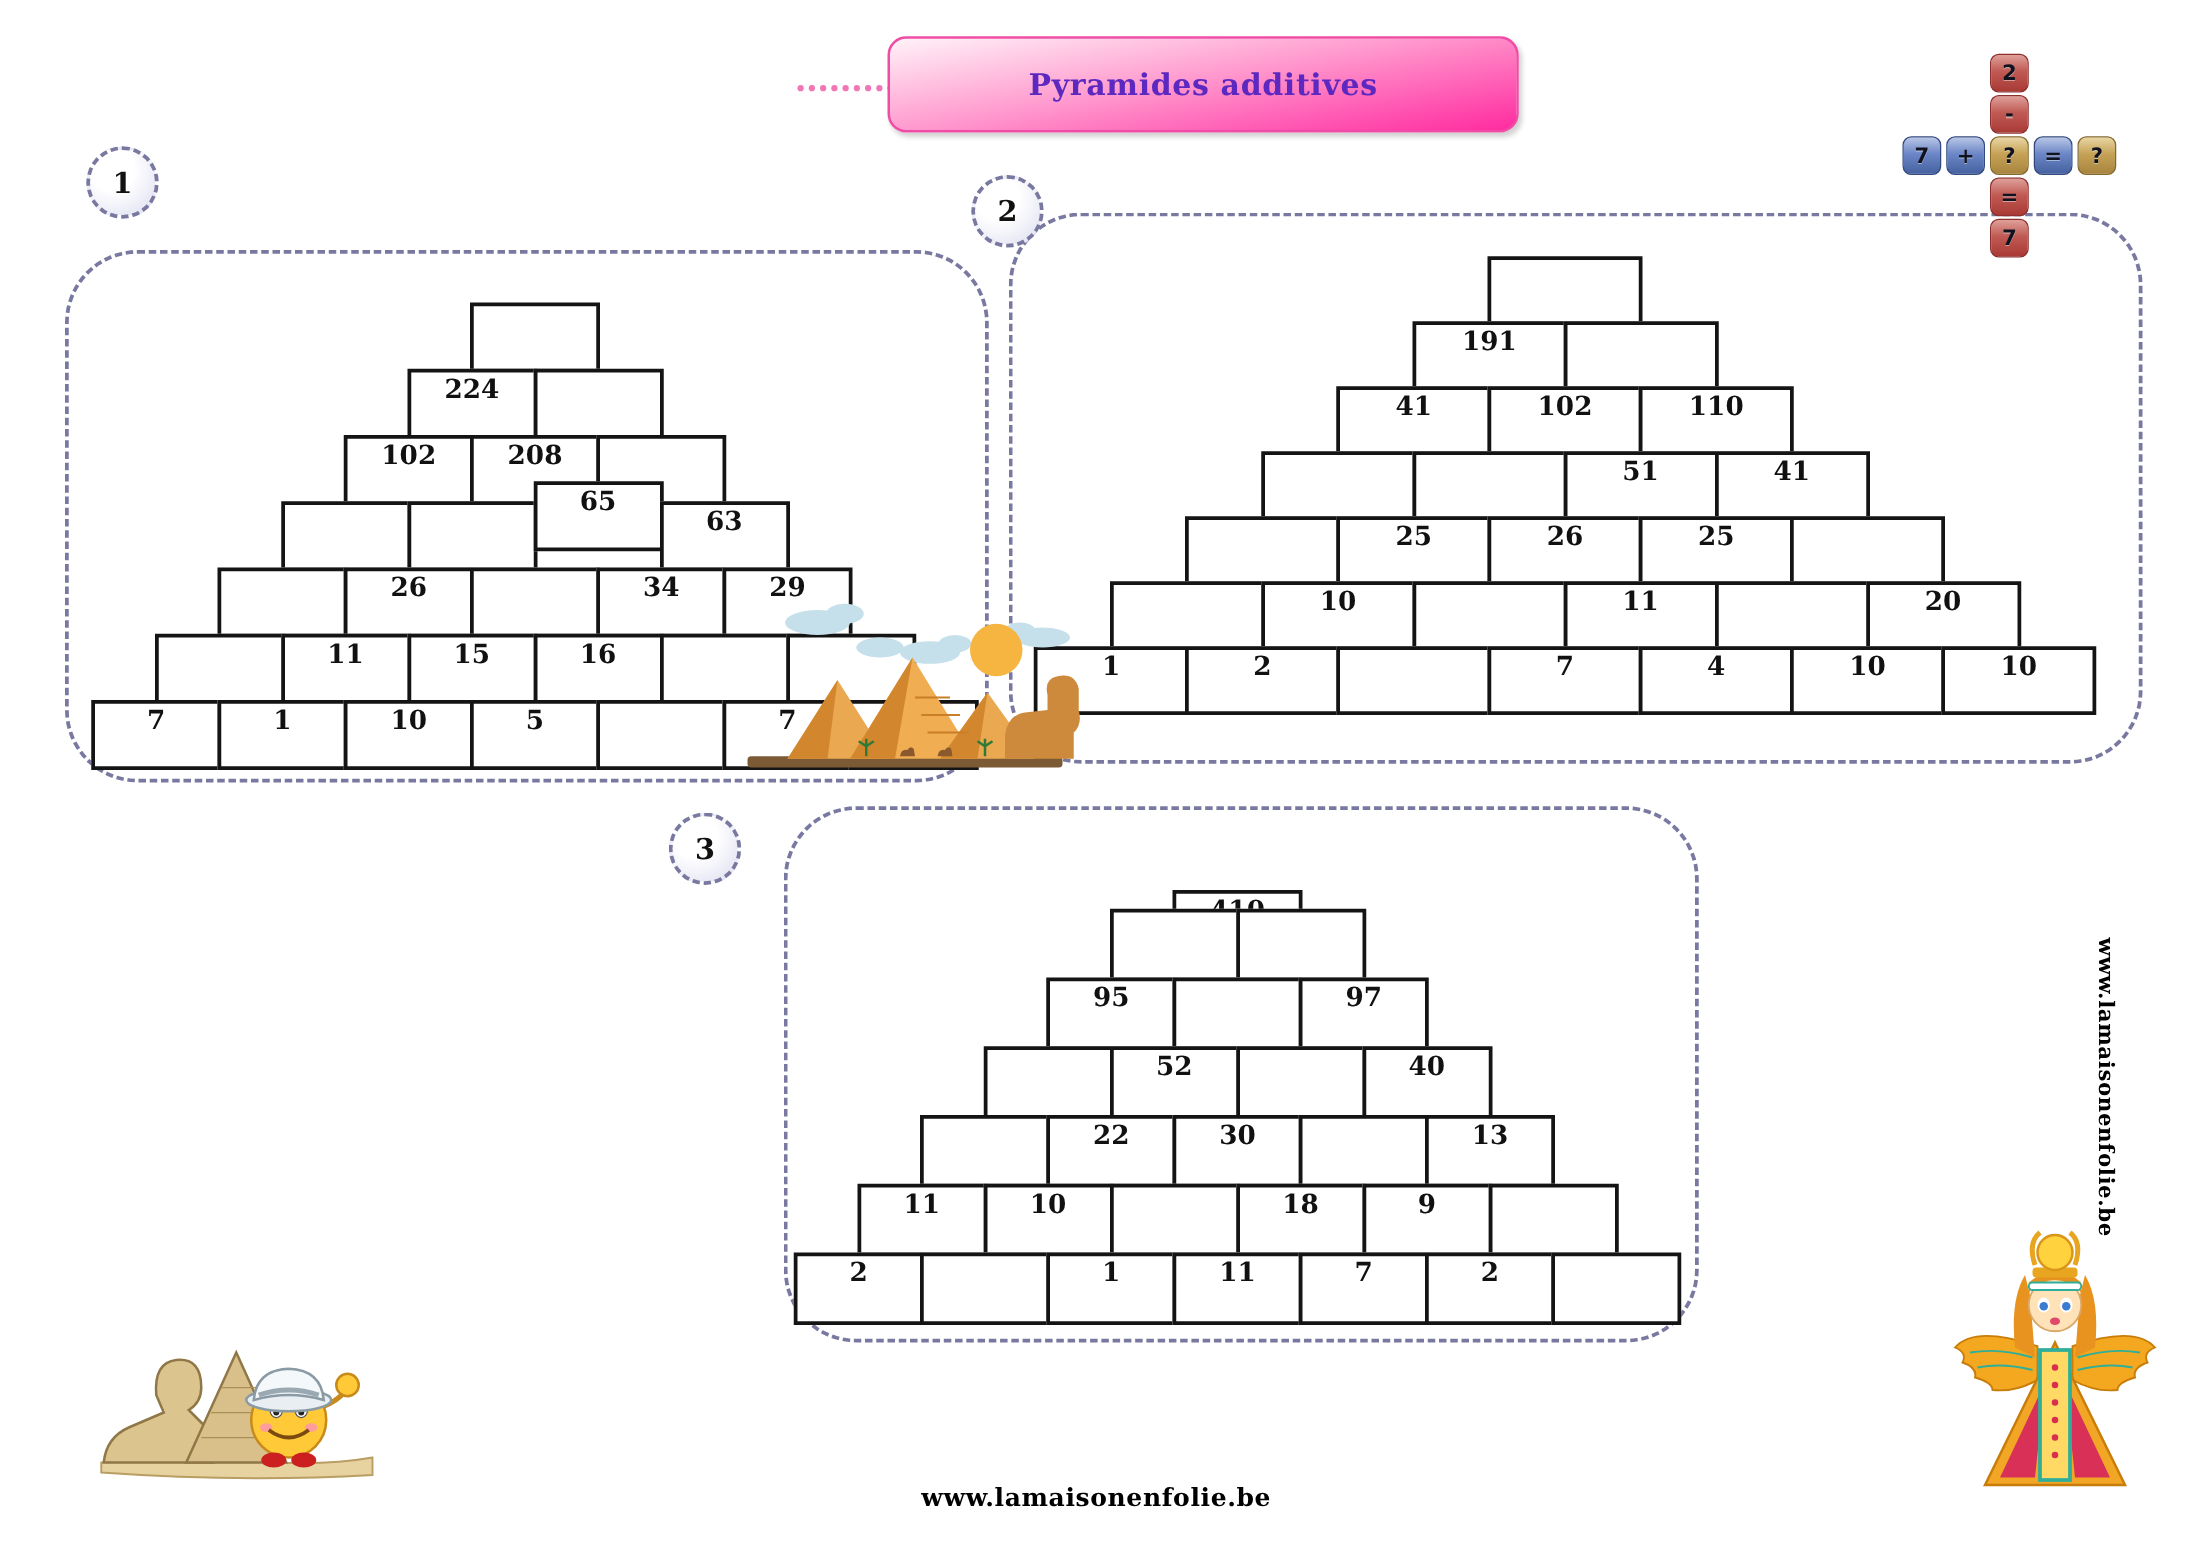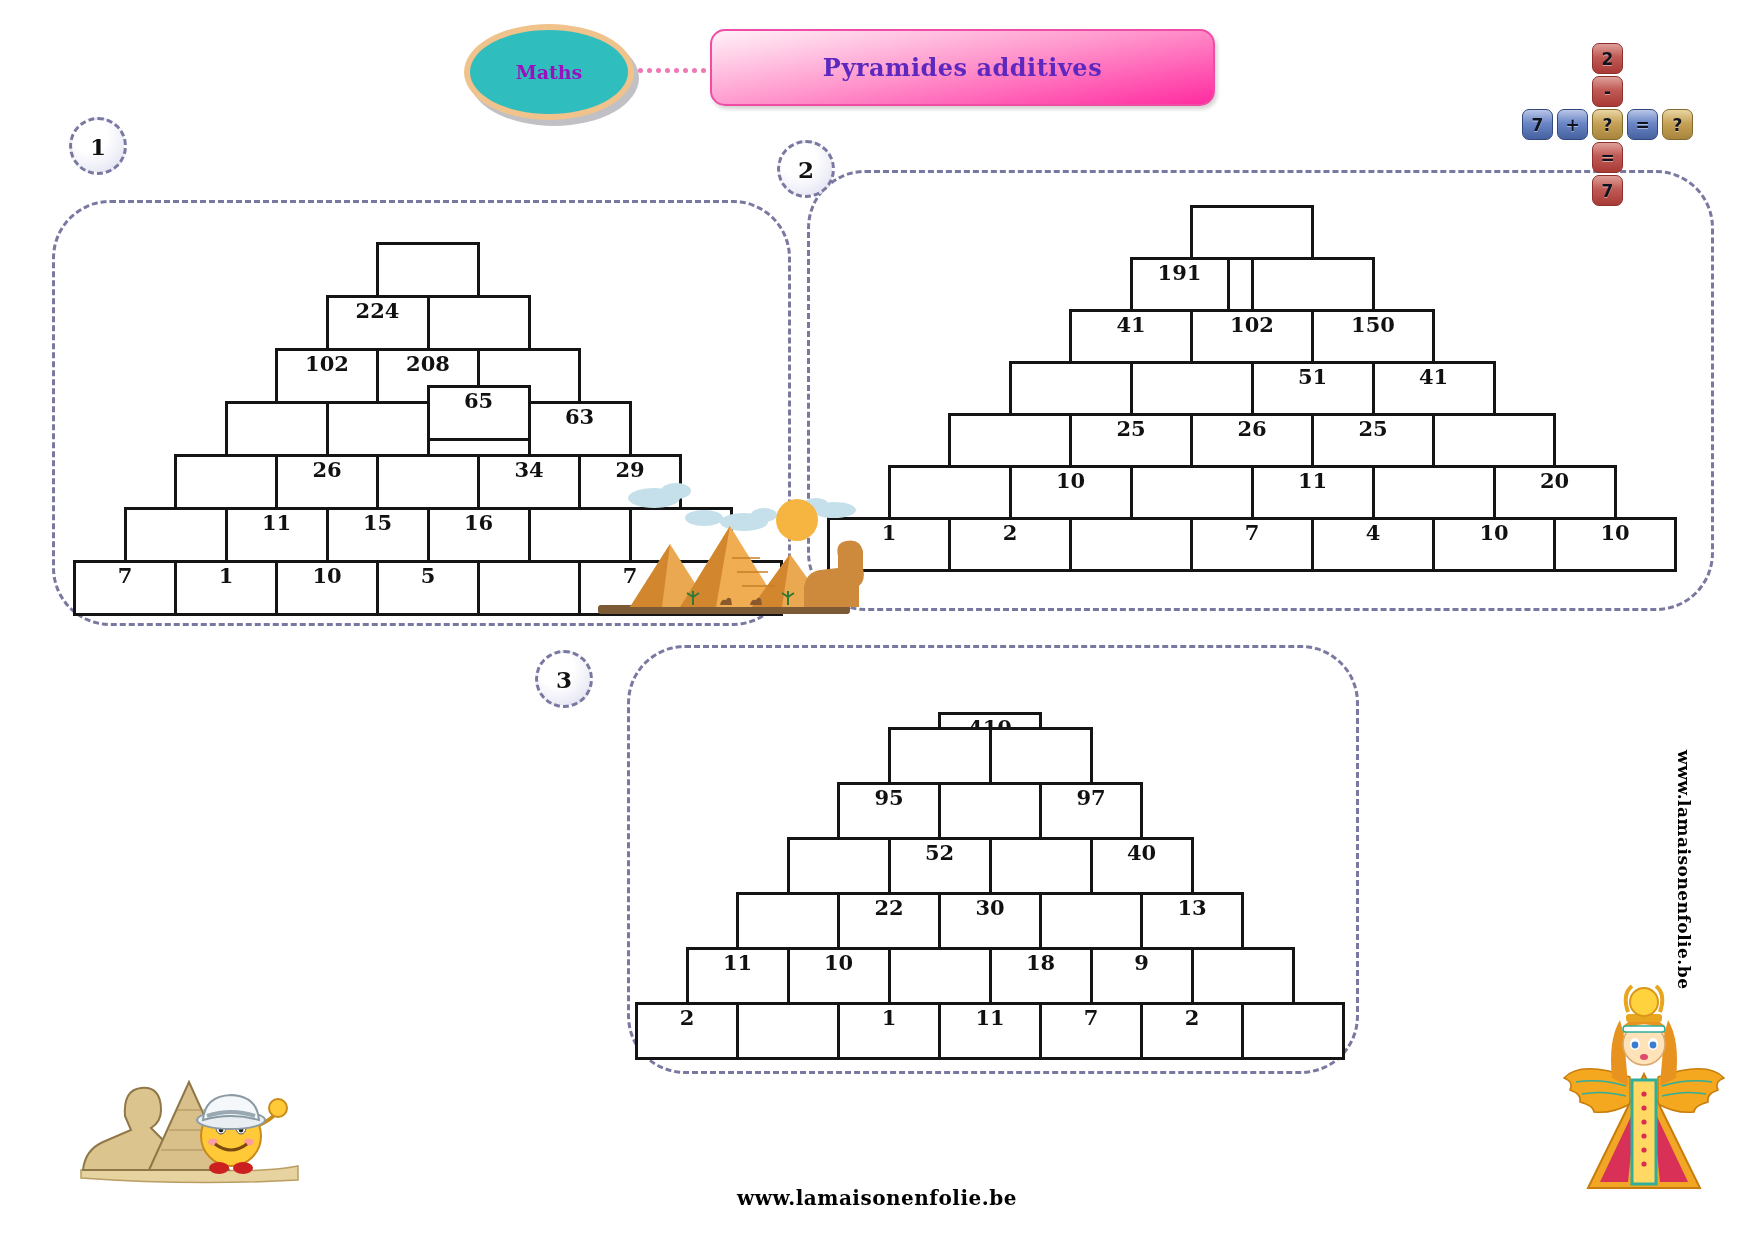--- a/index.html
+++ b/index.html
@@ -50,23 +50,20 @@
   .footer-text{position:absolute;left:0;top:1186px;width:100%;text-align:center;
                font-weight:bold;font-size:20px;letter-spacing:.5px;color:#000;z-index:4;}
   .side-text{position:absolute;left:1674px;top:750px;writing-mode:vertical-rl;
              font-weight:bold;font-size:17px;letter-spacing:.5px;color:#000;z-index:4;}
 </style>
 </head>
 <body>
 
 <div class="page">
 
-  <div class="subject">
-    <span>Maths</span>
-  </div>
   <div class="dots">
     <i></i>
       <i></i>
       <i></i>
       <i></i>
       <i></i>
       <i></i>
       <i></i>
       <i></i>
       <i></i>
@@ -126,25 +123,25 @@
       <div class="cell" style="left: 73px; top: 560px; width: 104px; height: 56px;">7</div>
       <div class="cell" style="left: 174px; top: 560px; width: 104px; height: 56px;">1</div>
       <div class="cell" style="left: 275px; top: 560px; width: 104px; height: 56px;">10</div>
       <div class="cell" style="left: 376px; top: 560px; width: 104px; height: 56px;">5</div>
       <div class="cell" style="left: 477px; top: 560px; width: 104px; height: 56px;"></div>
       <div class="cell" style="left: 578px; top: 560px; width: 104px; height: 56px;">7</div>
       <div class="cell" style="left: 679px; top: 560px; width: 104px; height: 56px;">4</div>
     </div>
   <div class="pyr">
       <div class="cell" style="left: 1190px; top: 205px; width: 124px; height: 55px;"></div>
-      <div class="cell" style="left: 1129.5px; top: 257px; width: 100px; height: 55px;">191</div>
+      <div class="cell" style="left: 1129.5px; top: 257px; width: 124px; height: 55px;">191</div>
       <div class="cell" style="left: 1250.5px; top: 257px; width: 124px; height: 55px;"></div>
       <div class="cell" style="left: 1069px; top: 309px; width: 124px; height: 55px;">41</div>
       <div class="cell" style="left: 1190px; top: 309px; width: 124px; height: 55px;">102</div>
-      <div class="cell" style="left: 1311px; top: 309px; width: 124px; height: 55px;">150</div>
+      <div class="cell" style="left: 1311px; top: 309px; width: 124px; height: 55px;">110</div>
       <div class="cell" style="left: 1008.5px; top: 361px; width: 124px; height: 55px;"></div>
       <div class="cell" style="left: 1129.5px; top: 361px; width: 124px; height: 55px;"></div>
       <div class="cell" style="left: 1250.5px; top: 361px; width: 124px; height: 55px;">51</div>
       <div class="cell" style="left: 1371.5px; top: 361px; width: 124px; height: 55px;">41</div>
       <div class="cell" style="left: 948px; top: 413px; width: 124px; height: 55px;"></div>
       <div class="cell" style="left: 1069px; top: 413px; width: 124px; height: 55px;">25</div>
       <div class="cell" style="left: 1190px; top: 413px; width: 124px; height: 55px;">26</div>
       <div class="cell" style="left: 1311px; top: 413px; width: 124px; height: 55px;">25</div>
       <div class="cell" style="left: 1432px; top: 413px; width: 124px; height: 55px;"></div>
       <div class="cell" style="left: 887.5px; top: 465px; width: 124px; height: 55px;"></div>

